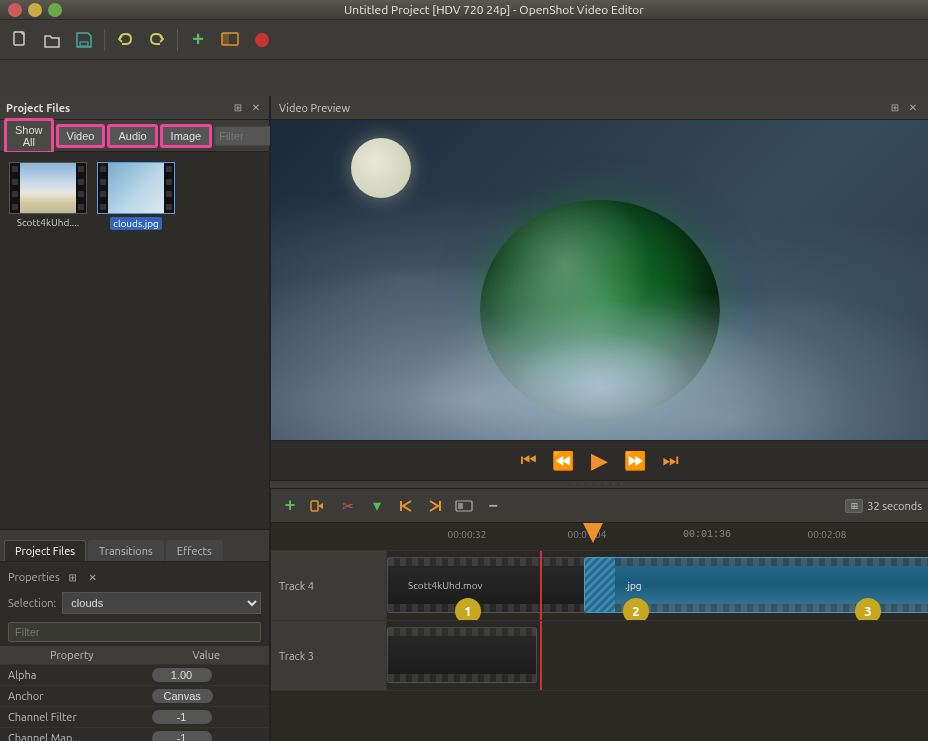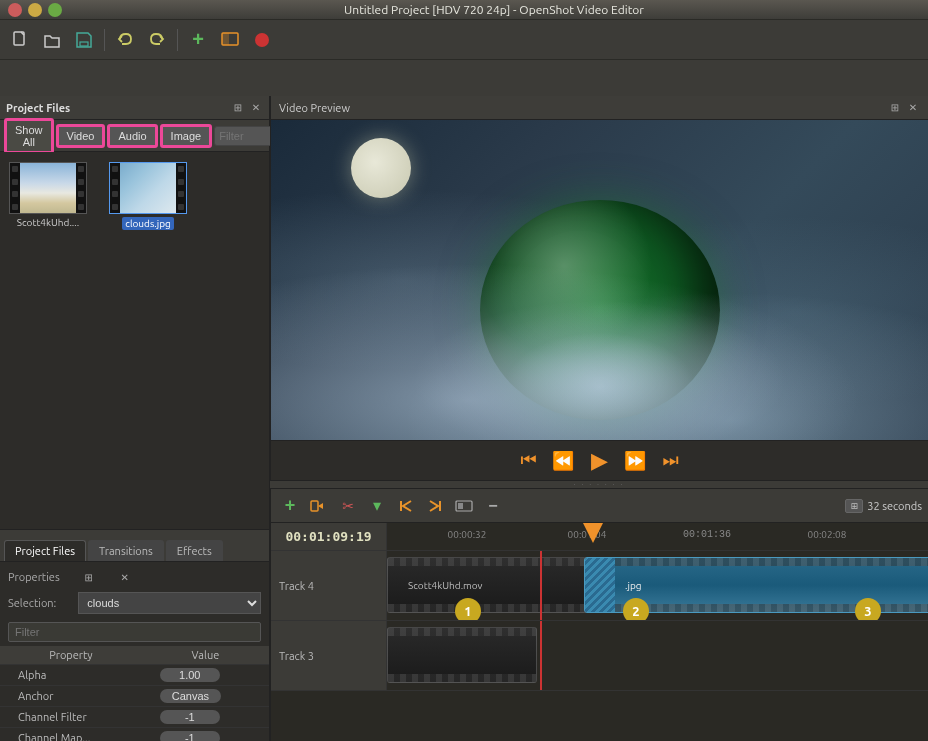--- a/index.html
+++ b/index.html
@@ -137,21 +137,21 @@
       font-size: 14px;
       padding: 0 2px;
     }
 
     
     #files-grid {
       flex: 1;
       padding: 8px;
       display: flex;
       flex-wrap: wrap;
-      gap: 20px;
+      gap: 8px;
       align-content: flex-start;
       overflow-y: auto;
       background: #2d2c29;
     }
     .file-item {
       width: 80px;
       display: flex;
       flex-direction: column;
       align-items: center;
       cursor: pointer;
@@ -252,21 +252,21 @@
 
     #properties-panel {
       flex: 1;
       padding: 4px 0;
       overflow-y: auto;
     }
     .props-header {
       display: flex;
       align-items: center;
       padding: 4px 8px;
-      gap: 22px;
+      gap: 6px;
       font-size: 11px;
     }
     .props-label { color: #aaa; }
     .props-select {
       height: 22px;
       background: #444;
       border: 1px solid #555;
       color: #ddd;
       font-size: 11px;
       padding: 0 4px;
@@ -292,21 +292,21 @@
     }
     .props-table th {
       background: #3e3d39;
       padding: 3px 8px;
       text-align: center;
       color: #bbb;
       font-weight: normal;
       border-bottom: 1px solid #333;
     }
     .props-table td {
-      padding: 3px 18px;
+      padding: 3px 8px;
       border-bottom: 1px solid #333;
       color: #ddd;
     }
     .props-table td:first-child { color: #bbb; }
     .props-val-btn {
       background: #555;
       border: none;
       border-radius: 10px;
       color: #ddd;
       font-size: 11px;
@@ -870,21 +870,20 @@
         <div class="tl-spacer"></div>
         <div class="tl-duration">
           <div class="tl-dur-icon">⊞</div>
           <span>32 seconds</span>
         </div>
       </div>
 
       <div style="flex:1; display:flex; flex-direction:column; overflow:hidden;">
 
         <div id="timeline-ruler" style="position:relative; height:28px; background:#2a2924; border-bottom:1px solid #333; padding-left:116px;">
-          <div id="timecode-display">00:01:09:19</div>
 
           <div style="position:relative; flex:1; height:100%; overflow:hidden;">
             <span class="ruler-time" style="left: 80px;">00:00:32</span>
             <span class="ruler-time" style="left: 200px;">00:01:04</span>
             <div class="transition-marker" style="left:196px; top:0;"></div>
             <span class="ruler-time" style="left: 320px; font-family: Liberation Mono, monospace;">00:01:36</span>
             <span class="ruler-time" style="left: 440px;">00:02:08</span>
             <span class="ruler-time" style="left: 560px;">00:02:40</span>
           </div>
         </div>

